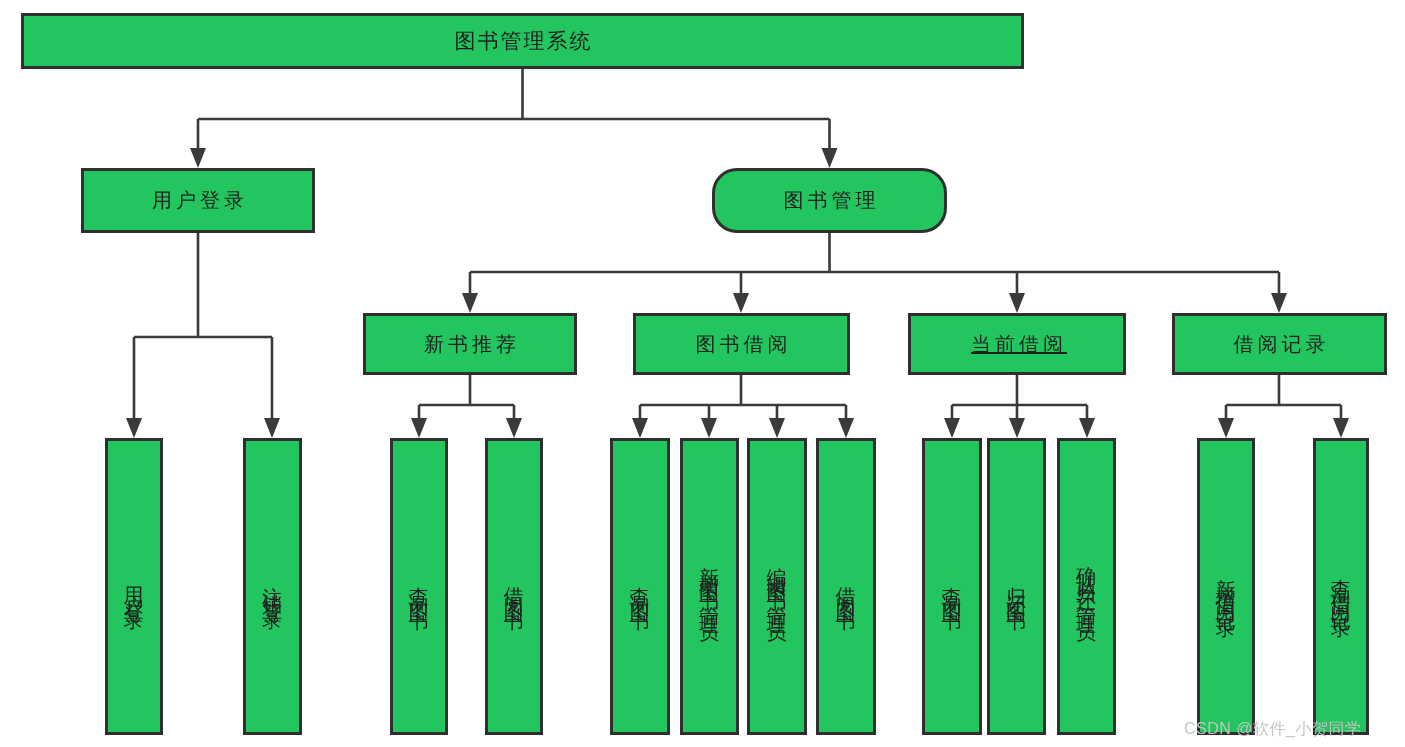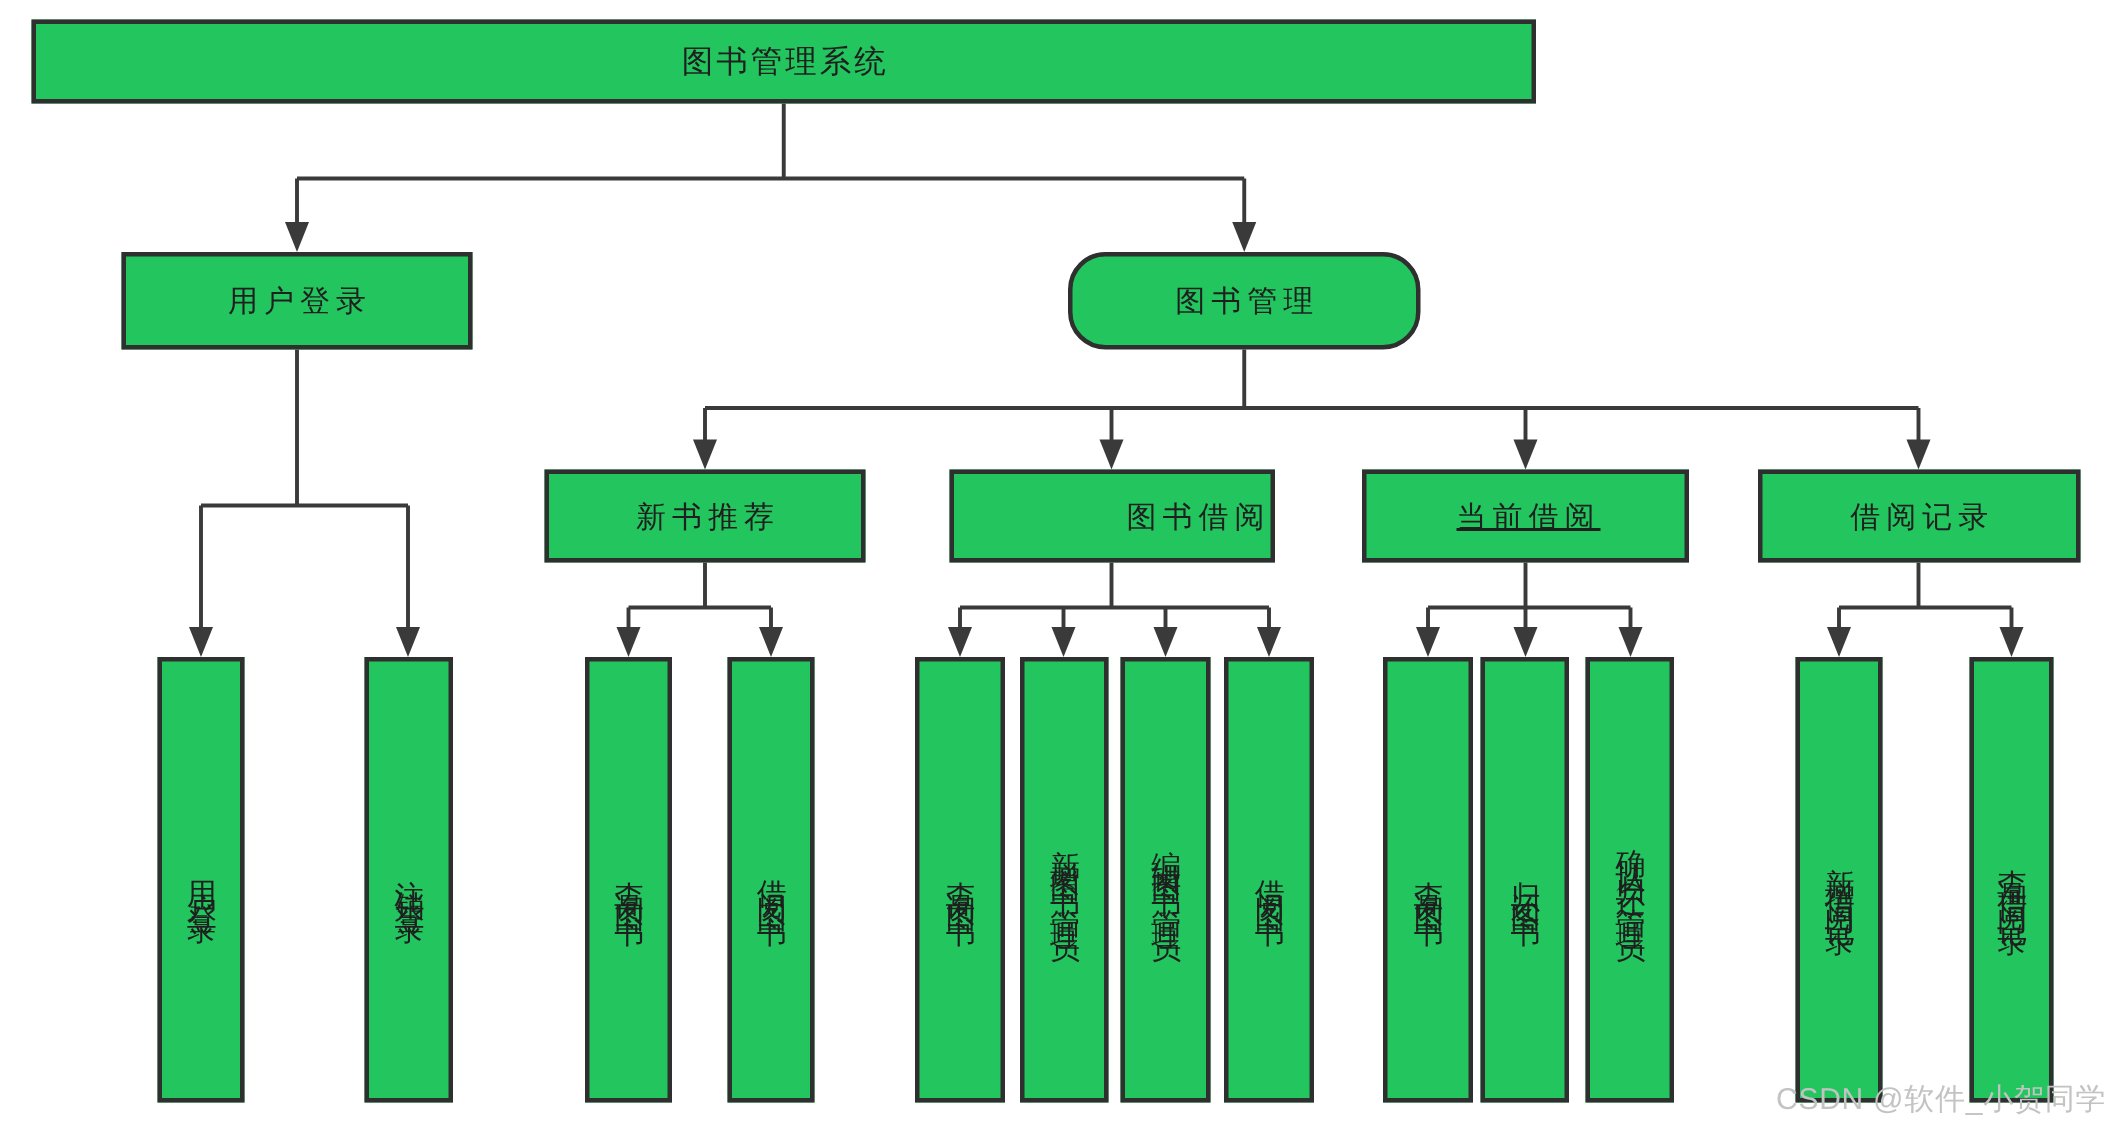--- a/index.html
+++ b/index.html
@@ -42,21 +42,21 @@
     text-orientation: mixed;
     font-size: 20px;
     letter-spacing: 8px;
     line-height: 1;
     white-space: nowrap;
   }
   .watermark {
     position: absolute;
     left: 1184px;
     top: 719px;
-    font-size: 20px;
+    font-size: 16px;
     color: #c3c3c3;
     white-space: nowrap;
     z-index: 5;
     letter-spacing: 0.5px;
   }
 </style>
 </head>
 <body>
 
 <div class="stage">
@@ -108,21 +108,21 @@
   <div class="node" style="left:81px; top:168px; width:234px; height:65px;">
     <span class="h-label">用户登录</span>
   </div>
   <div class="node" style="left:712px; top:168px; width:235px; height:65px;border-radius:25px;">
     <span class="h-label">图书管理</span>
   </div>
 
   <div class="node" style="left:363px; top:313px; width:214px; height:62px;">
     <span class="h-label">新书推荐</span>
   </div>
-  <div class="node" style="left:633px; top:313px; width:217px; height:62px;justify-content:flex-end;">
+  <div class="node" style="left:633px; top:313px; width:217px; height:62px;">
     <span class="h-label">图书借阅</span>
   </div>
   <div class="node" style="left:908px; top:313px; width:218px; height:62px;text-decoration:underline;">
     <span class="h-label">当前借阅</span>
   </div>
   <div class="node" style="left:1172px; top:313px; width:215px; height:62px;">
     <span class="h-label">借阅记录</span>
   </div>
 
   <div class="node v-node" style="left:105px; top:438px; width:58px; height:297px;">

